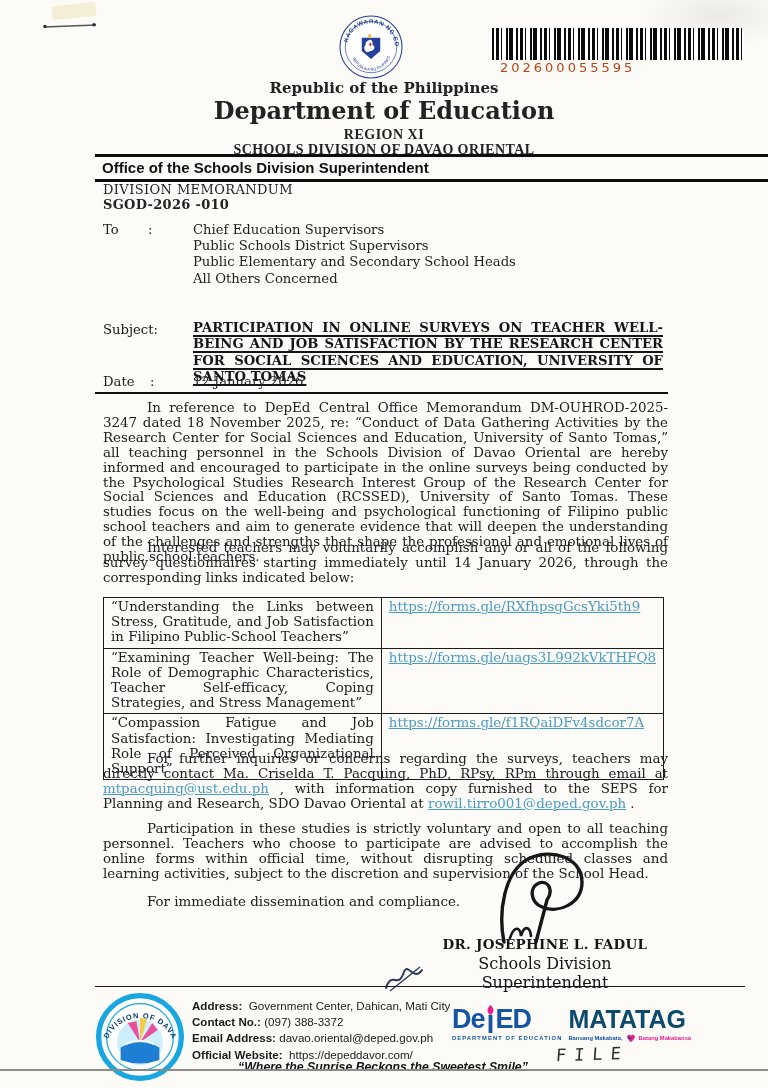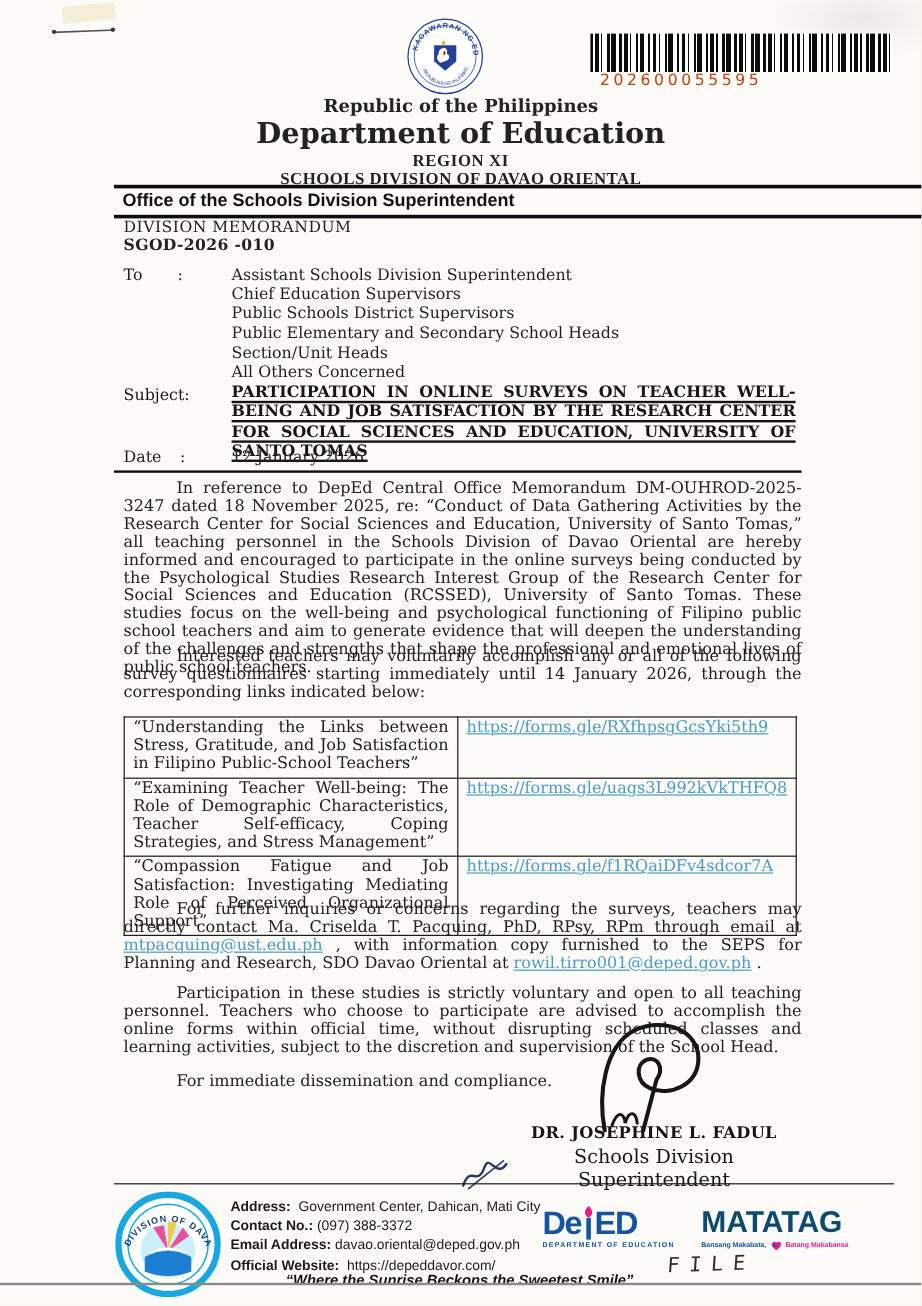--- a/index.html
+++ b/index.html
@@ -69,21 +69,21 @@
   .initials-svg{left:382px;top:964px;width:48px;height:30px;}
 
   
   .footer-rule{left:95px;top:986px;width:650px;border-top:1.6px solid #1a1a1a;}
   .fseal{left:96px;top:993px;width:88px;height:88px;}
   .finfo{left:192px;top:998px;width:330px;font-family:"Liberation Sans",sans-serif;font-size:11.6px;line-height:16.2px;color:#1b1b1b;}
   .finfo b{font-weight:700;}
   .ftag{left:238px;top:1060px;width:290px;text-align:center;font-family:"Liberation Sans",sans-serif;
         font-weight:700;font-style:italic;font-size:12.3px;color:#131313;}
   .brand{left:452px;top:1006px;width:300px;font-family:"Liberation Sans",sans-serif;}
-  .brand-row{display:flex;align-items:flex-start;gap:22px;}
+  .brand-row{display:flex;align-items:flex-start;gap:6px;}
   .deped-word{font-size:27px;font-weight:800;color:#1553a4;letter-spacing:-1px;line-height:26px;display:flex;align-items:flex-start;}
   .matatag-word{font-size:25px;font-weight:800;color:#0c4a6e;letter-spacing:0;line-height:26px;}
   .deped-sub{font-size:5.8px;color:#1553a4;letter-spacing:1.1px;font-weight:700;margin-top:1px;}
   .matatag-sub{font-size:5.8px;font-weight:700;margin-top:2px;display:flex;gap:3px;align-items:center;}
   .matatag-sub .s1{color:#1553a4;}
   .matatag-sub .s2{color:#ec1c8d;}
   .file-note{left:556px;top:1044px;font-family:"DejaVu Sans Mono",monospace;font-size:17px;letter-spacing:8px;
              color:#2e2e2e;transform:rotate(-2deg) skewX(-6deg);}
   .bottom-edge{left:0;top:1069px;width:768px;border-top:2px solid #8a8a86;}
 </style>
@@ -135,25 +135,23 @@
 
   <div class="abs memo-head">
     <div class="kind">DIVISION MEMORANDUM</div>
     <div class="num">SGOD-2026 -010</div>
   </div>
 
   <div class="abs to-block">
     <span class="lbl">To</span>
     <span class="col">:</span>
     <ul>
-      <li>Assistant Schools Division Superintendent</li>
       <li>Chief Education Supervisors</li>
       <li>Public Schools District Supervisors</li>
       <li>Public Elementary and Secondary School Heads</li>
-      <li>Section/Unit Heads</li>
       <li>All Others Concerned</li>
     </ul>
   </div>
 
   <div class="abs subject-block">
     <span class="lbl">Subject:</span>
     <div class="txt">PARTICIPATION IN ONLINE SURVEYS ON TEACHER WELL-BEING AND JOB SATISFACTION BY THE RESEARCH CENTER FOR SOCIAL SCIENCES AND EDUCATION, UNIVERSITY OF SANTO TOMAS</div>
   </div>
 
   <div class="abs date-block">

